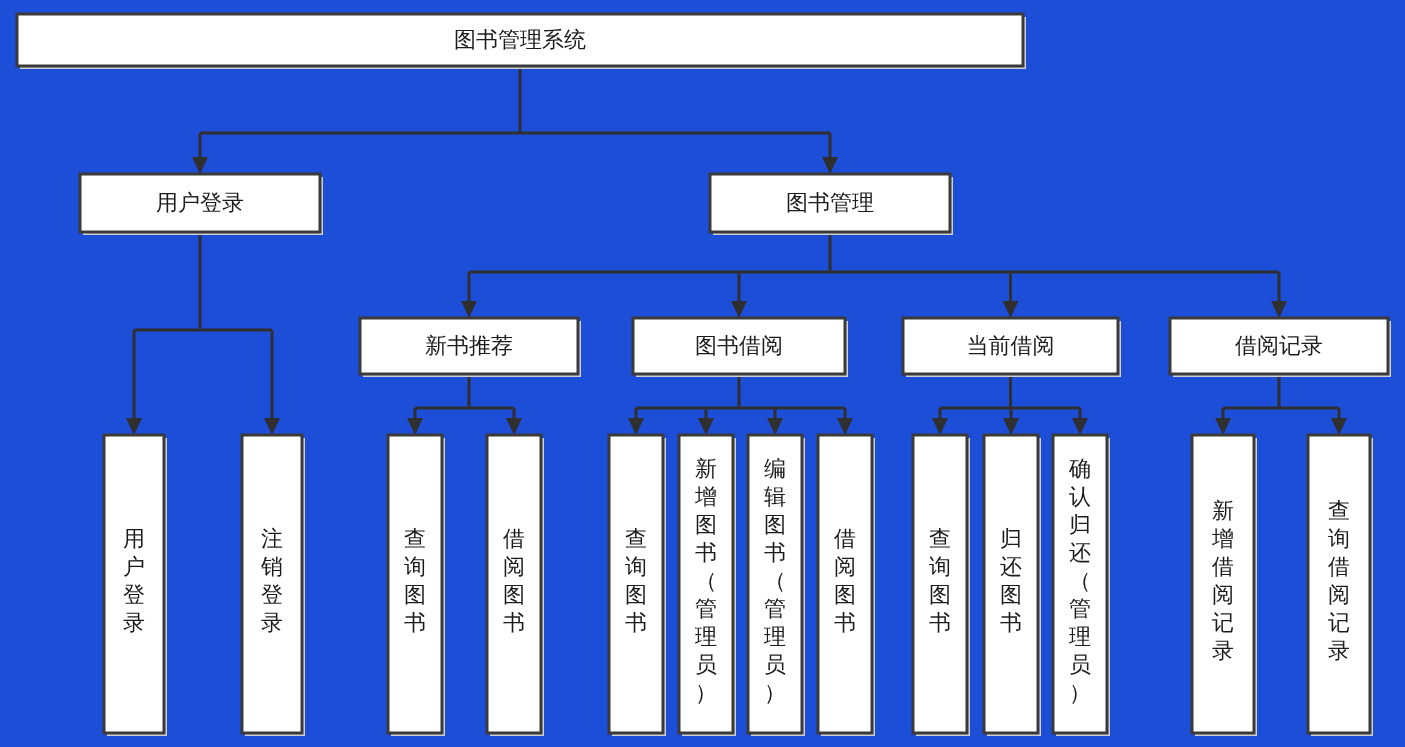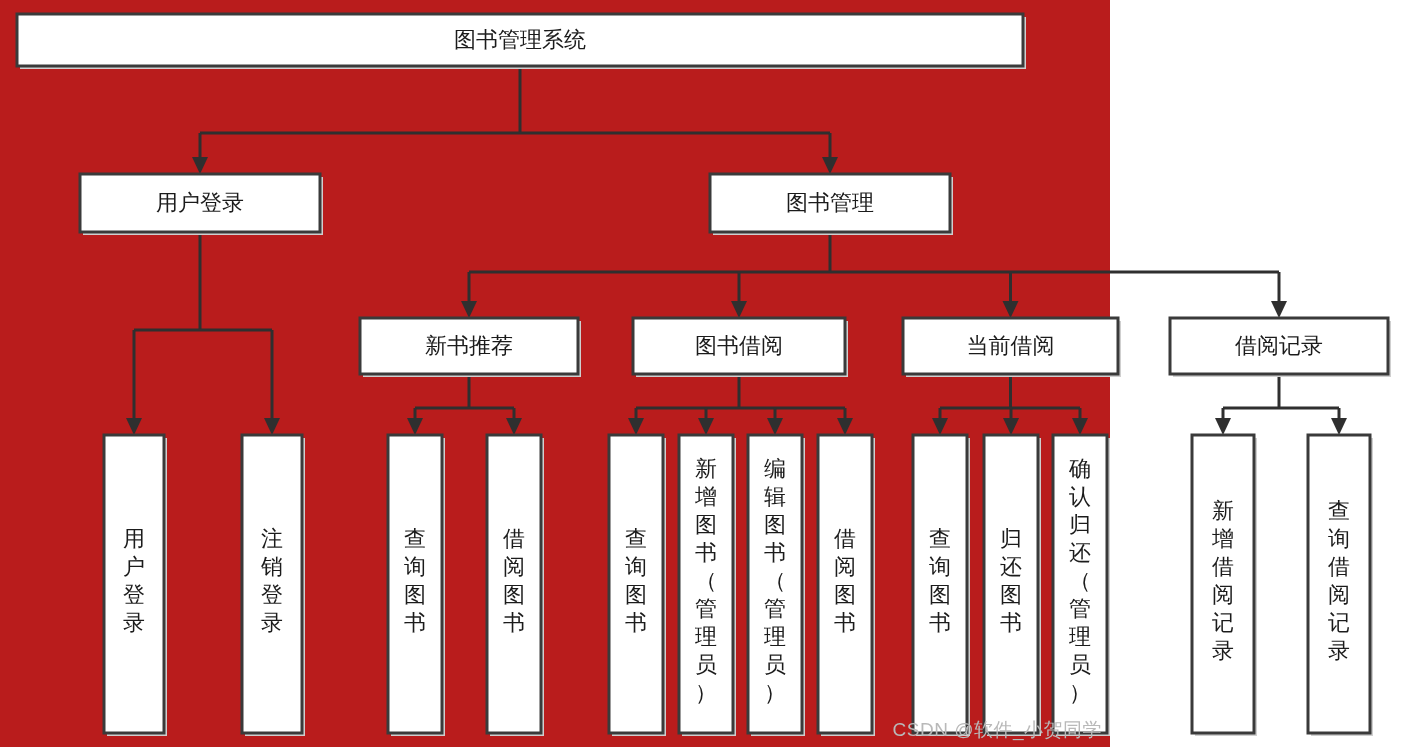--- a/index.html
+++ b/index.html
@@ -1,21 +1,21 @@
 <!DOCTYPE html>
 <html><head>
 <meta charset="utf-8">
 <style>
   html,body{margin:0;padding:0;background:#ffffff;}
   body{
     width:1405px;height:747px;
     font-family:"Liberation Sans","DejaVu Sans",sans-serif;
     overflow:hidden;
   }
-  #diagram-root{position:relative;width:1110px;height:747px;background:#b91c1c;}
+  #diagram-root{position:relative;width:1405px;height:747px;background:#1d4ed8;}
   svg#tree{position:absolute;left:0;top:0;width:1405px;height:747px;display:block;}
   .node-box{fill:#ffffff;stroke:#3a3a3a;stroke-width:3;}
   .node-shadow{fill:#cfcfcf;stroke:none;}
   .link-line{stroke:#2f2f2f;stroke-width:3;fill:none;stroke-linecap:butt;}
   .arrow-head{fill:#2f2f2f;stroke:none;}
   .node-label{
     font-family:"Liberation Sans","DejaVu Sans",sans-serif;
     font-size:22px;fill:#1b1b1b;dominant-baseline:middle;text-anchor:middle;
   }
   .node-label-vertical{
@@ -143,14 +143,13 @@
         <rect x="1053" y="435" width="54" height="298" class="node-box"></rect>
         <text x="1080" y="476" class="node-label-vertical"><tspan x="1080" dy="0">确</tspan><tspan x="1080" dy="28">认</tspan><tspan x="1080" dy="28">归</tspan><tspan x="1080" dy="28">还</tspan><tspan x="1080" dy="28">（</tspan><tspan x="1080" dy="28">管</tspan><tspan x="1080" dy="28">理</tspan><tspan x="1080" dy="28">员</tspan><tspan x="1080" dy="28">）</tspan></text>
         <rect x="1195" y="438" width="62" height="298" class="node-shadow"></rect>
         <rect x="1192" y="435" width="62" height="298" class="node-box"></rect>
         <text x="1223" y="518" class="node-label-vertical"><tspan x="1223" dy="0">新</tspan><tspan x="1223" dy="28">增</tspan><tspan x="1223" dy="28">借</tspan><tspan x="1223" dy="28">阅</tspan><tspan x="1223" dy="28">记</tspan><tspan x="1223" dy="28">录</tspan></text>
         <rect x="1311" y="438" width="62" height="298" class="node-shadow"></rect>
         <rect x="1308" y="435" width="62" height="298" class="node-box"></rect>
         <text x="1339" y="518" class="node-label-vertical"><tspan x="1339" dy="0">查</tspan><tspan x="1339" dy="28">询</tspan><tspan x="1339" dy="28">借</tspan><tspan x="1339" dy="28">阅</tspan><tspan x="1339" dy="28">记</tspan><tspan x="1339" dy="28">录</tspan></text>
       </g>
     </svg>
-  <div class="watermark">CSDN @软件_小贺同学</div>
 </div>
 
 </body></html>

